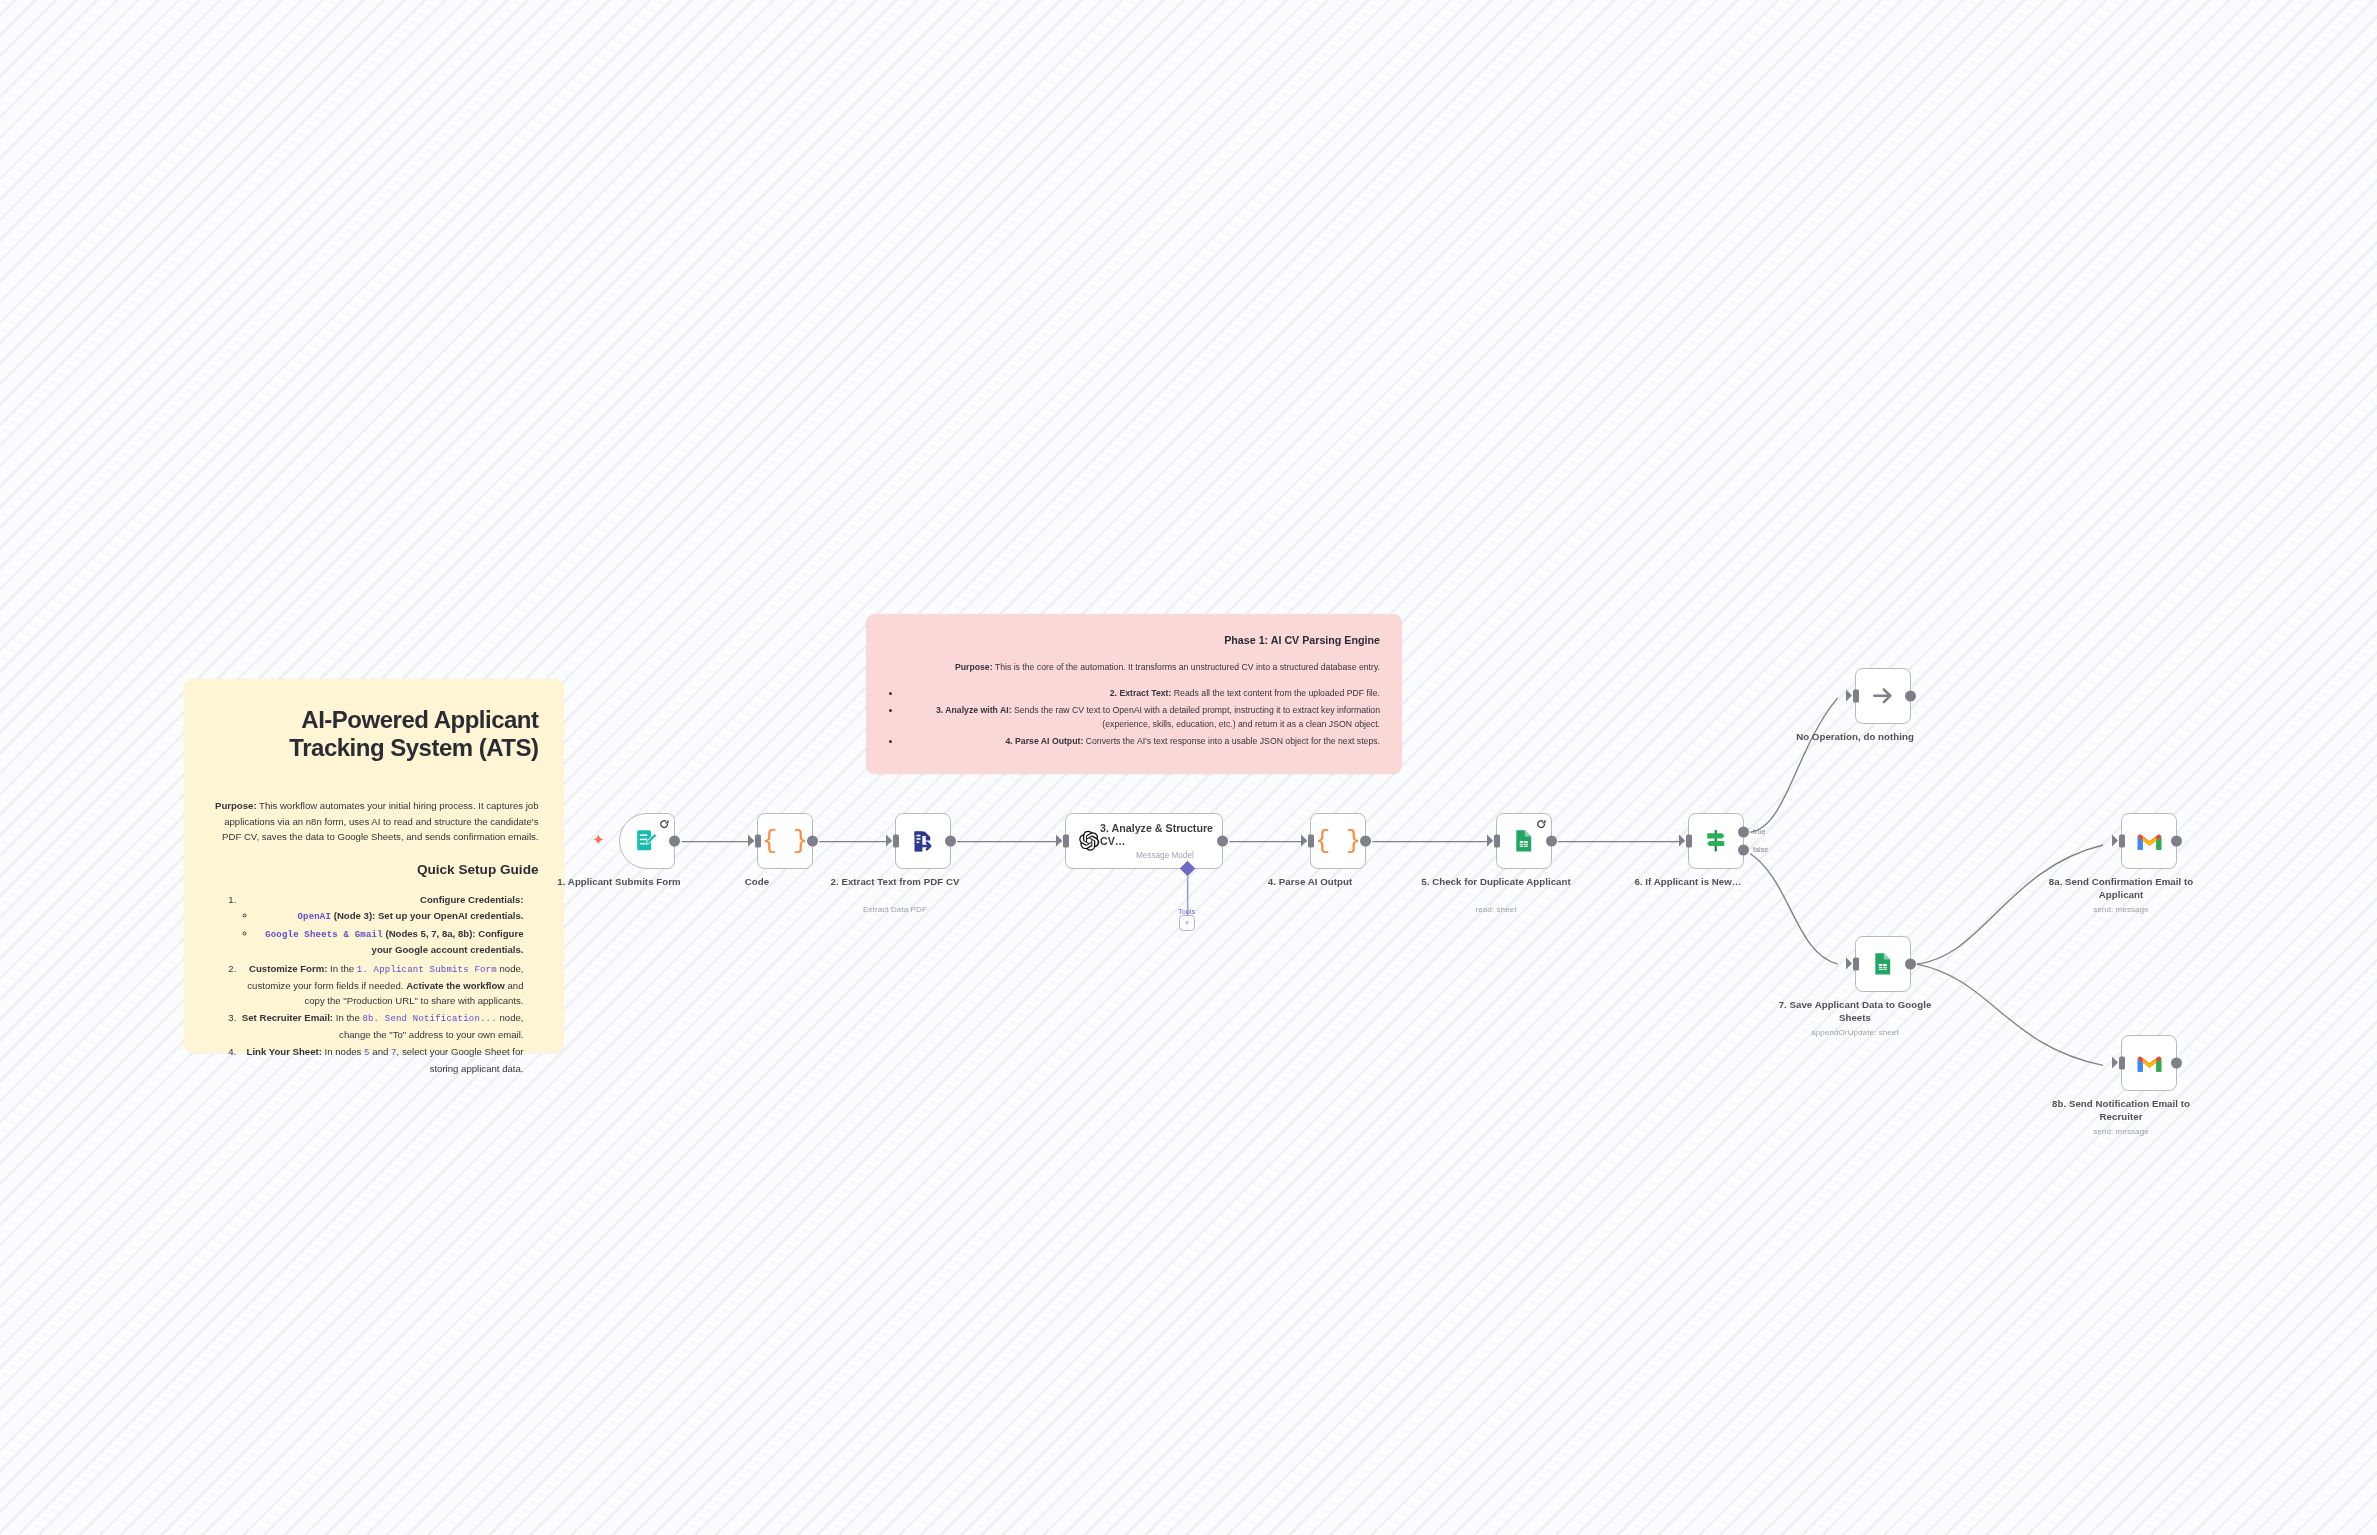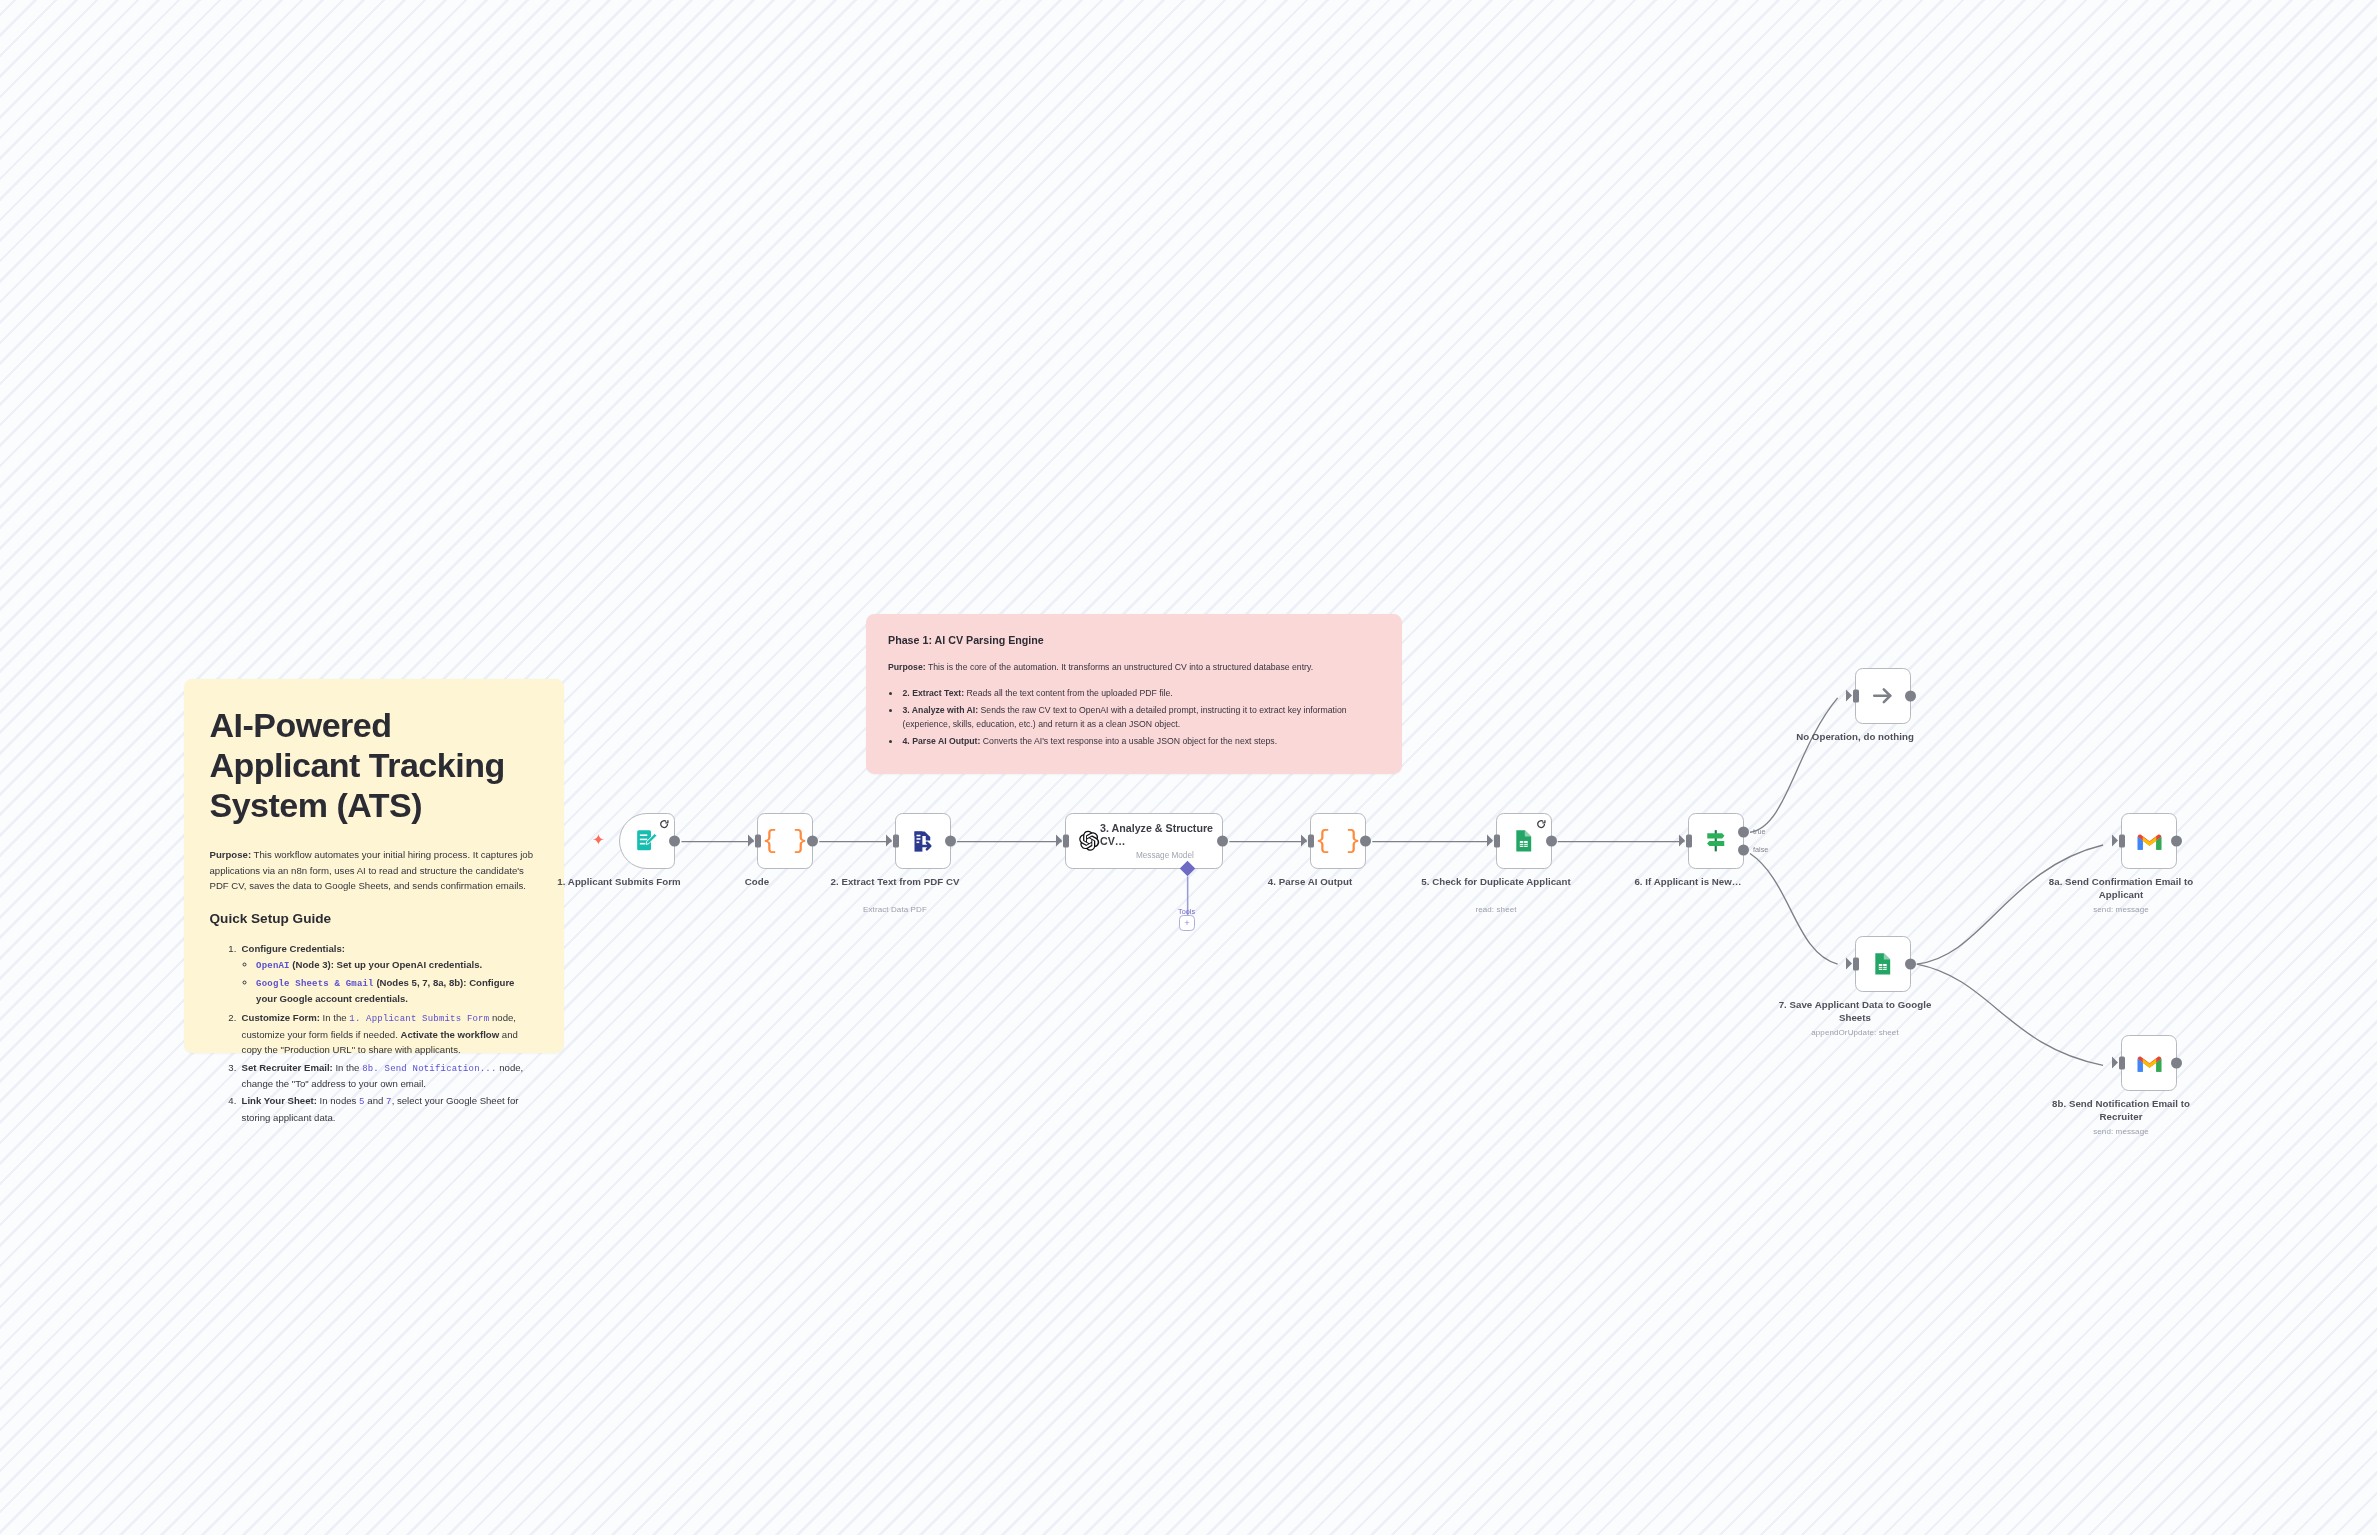--- a/index.html
+++ b/index.html
@@ -19,42 +19,43 @@
       rgba(255,255,255,0) 2.6px,
       rgba(255,255,255,0) 14.5px
     );
   }
 
   
   .sticky {
     position: absolute;
     border-radius: 8.5px;
     box-shadow: 0 0.9px 1.7px rgba(0,0,0,0.04);
+    text-align: right;
   }
   .sticky-yellow {
     background: #FDF5D4;
     left: 184px; top: 679px;
     width: 380px; height: 374px;
     padding: 27px 25.5px 19px 25.5px;
     color: #2c2c34;
   }
   .sticky-pink {
     background: #FBD8D8;
     left: 866px; top: 614px;
     width: 536px; height: 160px;
     padding: 20.4px 22px;
     color: #2c2c34;
   }
   .note-h1 {
-    font-size: 34px;
+    font-size: 24px;
     font-weight: 700;
     line-height: 1.17;
     letter-spacing: -0.5px;
     color: #2b2b33;
-    margin-bottom: 22px;
+    margin-bottom: 36px;
   }
   .note-h2 {
     font-size: 13.6px;
     font-weight: 700;
     color: #2b2b33;
     margin: 17px 0 13.6px 0;
   }
   .note-p {
     font-size: 9.6px;
     line-height: 1.62;

